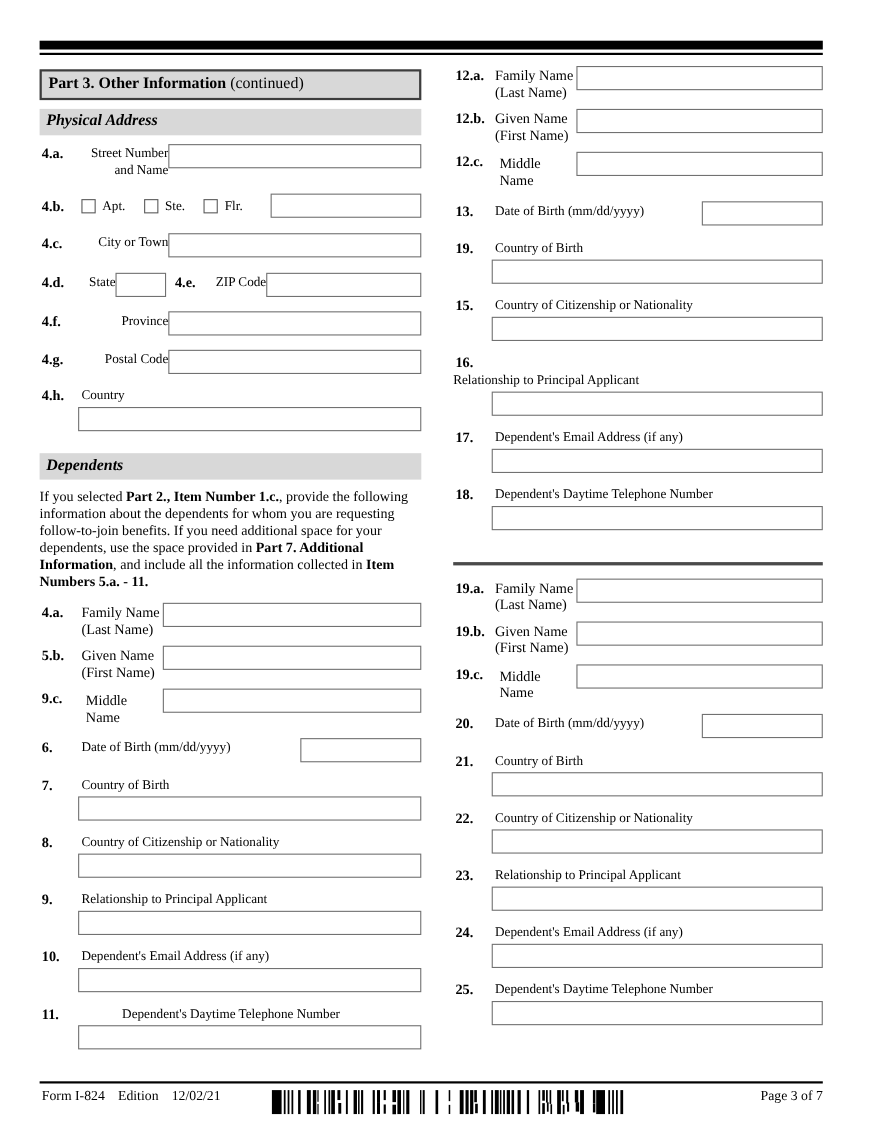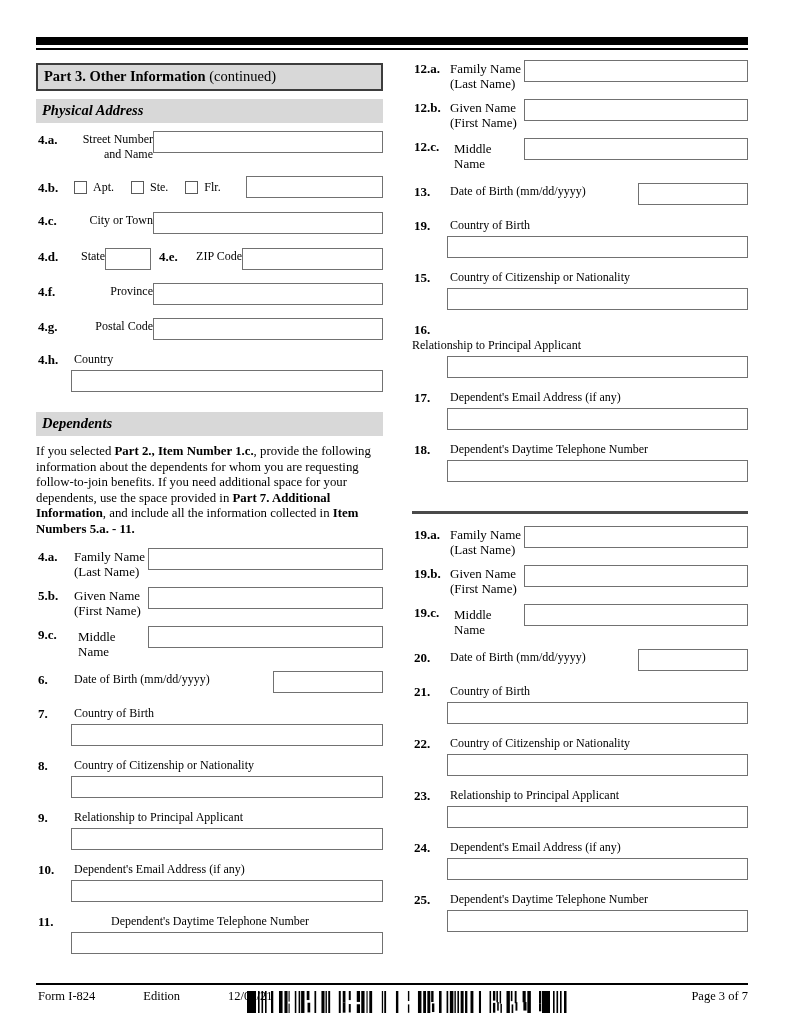--- a/index.html
+++ b/index.html
@@ -80,21 +80,21 @@
   .para{margin-top:8px;font-size:12.8px;line-height:15.6px;}
   .para b{font-weight:bold;}
 
   .divider{height:2.5px;background:#4a4a4a;margin-top:29px;margin-bottom:12px;}
 
   .dep-block{margin-top:10px;}
   .col-right .dep-block.first{margin-top:0;}
 
   
   .footer-line{position:absolute;left:36px;top:983px;width:712px;height:2px;background:#000;}
-  .footer-left{position:absolute;left:38px;top:989px;font-size:12.5px;display:flex;gap:36px;}
+  .footer-left{position:absolute;left:38px;top:989px;font-size:12.5px;display:flex;}
   .footer-left span{margin-right:12px;}
   .footer-right{position:absolute;top:989px;left:36px;width:712px;text-align:right;font-size:12.5px;}
   .barcode{position:absolute;left:247px;top:991px;width:322px;height:22px;}
 </style>
 </head>
 <body>
 
 <div class="page">
 
   <div class="topbar">

